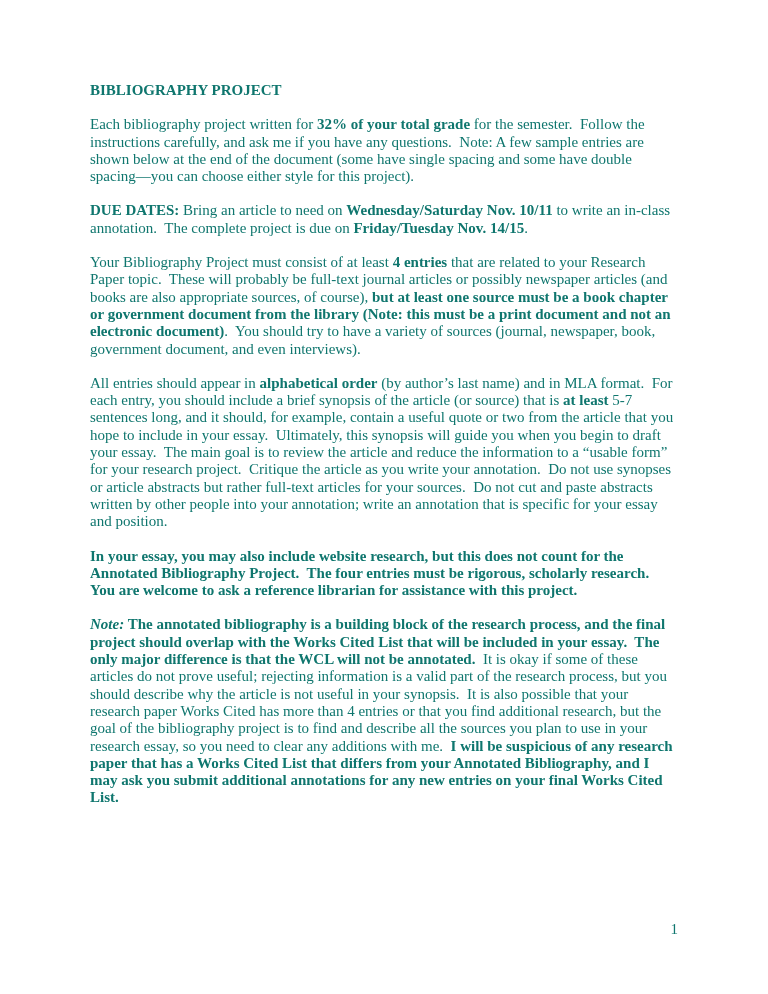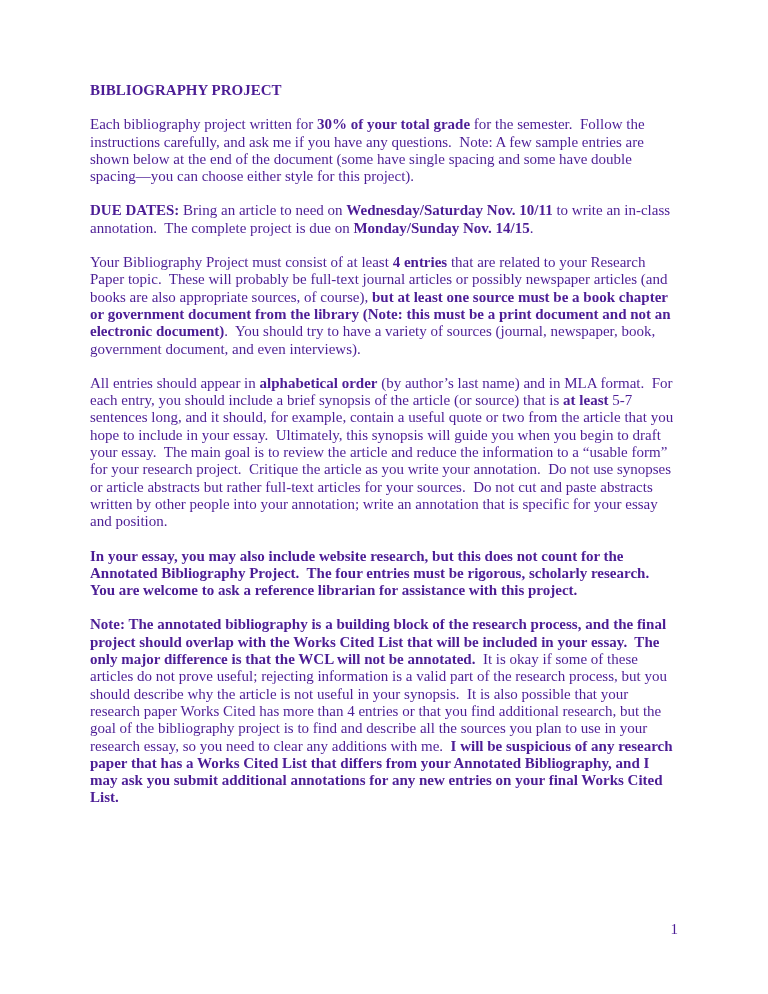--- a/index.html
+++ b/index.html
@@ -6,55 +6,55 @@
     margin: 0;
     padding: 0;
     background: #ffffff;
   }
   .page {
     position: relative;
     width: 768px;
     height: 994px;
     background: #ffffff;
     font-family: "Liberation Serif", "DejaVu Serif", serif;
-    color: #4c1d95;
+    color: #0f766e;
     overflow: hidden;
   }
   .content {
     position: absolute;
     top: 82px;
     left: 90px;
     width: 588px;
   }
   .para {
     margin: 0 0 17px 0;
     font-size: 15px;
     line-height: 17.3px;
     text-align: left;
     white-space: pre-wrap;
   }
   .para span.b { font-weight: bold; }
-  .para span.i { }
+  .para span.i { font-style: italic; }
   .footer {
     position: absolute;
     top: 921px;
     left: 90px;
     width: 588px;
     text-align: right;
     font-size: 15px;
     line-height: 17.3px;
   }
 </style>
 </head>
 <body>
 
 <div class="page">
   <div class="content">
     <p class="para"><span class="b">BIBLIOGRAPHY PROJECT</span></p>
-    <p class="para"><span>Each bibliography project written for </span><span class="b">30% of your total grade</span><span> for the semester.  Follow the instructions carefully, and ask me if you have any questions.  Note: A few sample entries are shown below at the end of the document (some have single spacing and some have double spacing—you can choose either style for this project).</span></p>
-    <p class="para"><span class="b">DUE DATES:</span><span> Bring an article to need on </span><span class="b">Wednesday/Saturday Nov. 10/11</span><span> to write an in-class annotation.  The complete project is due on </span><span class="b">Monday/Sunday Nov. 14/15</span><span>.</span></p>
+    <p class="para"><span>Each bibliography project written for </span><span class="b">32% of your total grade</span><span> for the semester.  Follow the instructions carefully, and ask me if you have any questions.  Note: A few sample entries are shown below at the end of the document (some have single spacing and some have double spacing—you can choose either style for this project).</span></p>
+    <p class="para"><span class="b">DUE DATES:</span><span> Bring an article to need on </span><span class="b">Wednesday/Saturday Nov. 10/11</span><span> to write an in-class annotation.  The complete project is due on </span><span class="b">Friday/Tuesday Nov. 14/15</span><span>.</span></p>
     <p class="para"><span>Your Bibliography Project must consist of at least </span><span class="b">4 entries</span><span> that are related to your Research Paper topic.  These will probably be full-text journal articles or possibly newspaper articles (and books are also appropriate sources, of course), </span><span class="b">but at least one source must be a book chapter or government document from the library (Note: this must be a print document and not an electronic document)</span><span>.  You should try to have a variety of sources (journal, newspaper, book, government document, and even interviews).</span></p>
     <p class="para"><span>All entries should appear in </span><span class="b">alphabetical order</span><span> (by author’s last name) and in MLA format.  For each entry, you should include a brief synopsis of the article (or source) that is </span><span class="b">at least</span><span> 5-7 sentences long, and it should, for example, contain a useful quote or two from the article that you hope to include in your essay.  Ultimately, this synopsis will guide you when you begin to draft your essay.  The main goal is to review the article and reduce the information to a “usable form” for your research project.  Critique the article as you write your annotation.  Do not use synopses or article abstracts but rather full-text articles for your sources.  Do not cut and paste abstracts written by other people into your annotation; write an annotation that is specific for your essay and position.</span></p>
     <p class="para"><span class="b">In your essay, you may also include website research, but this does not count for the Annotated Bibliography Project.  The four entries must be rigorous, scholarly research.  You are welcome to ask a reference librarian for assistance with this project.</span></p>
     <p class="para"><span class="b i">Note:</span><span class="b"> </span><span class="b">The annotated bibliography is a building block of the research process, and the final project should overlap with the Works Cited List that will be included in your essay.  The only major difference is that the WCL will not be annotated.</span><span>  It is okay if some of these articles do not prove useful; rejecting information is a valid part of the research process, but you should describe why the article is not useful in your synopsis.  It is also possible that your research paper Works Cited has more than 4 entries or that you find additional research, but the goal of the bibliography project is to find and describe all the sources you plan to use in your research essay, so you need to clear any additions with me.  </span><span class="b">I will be suspicious of any research paper that has a Works Cited List that differs from your Annotated Bibliography, and I may ask you submit additional annotations for any new entries on your final Works Cited List.</span></p>
   </div>
   <div class="footer">1</div>
 </div>
 
 </body></html>

